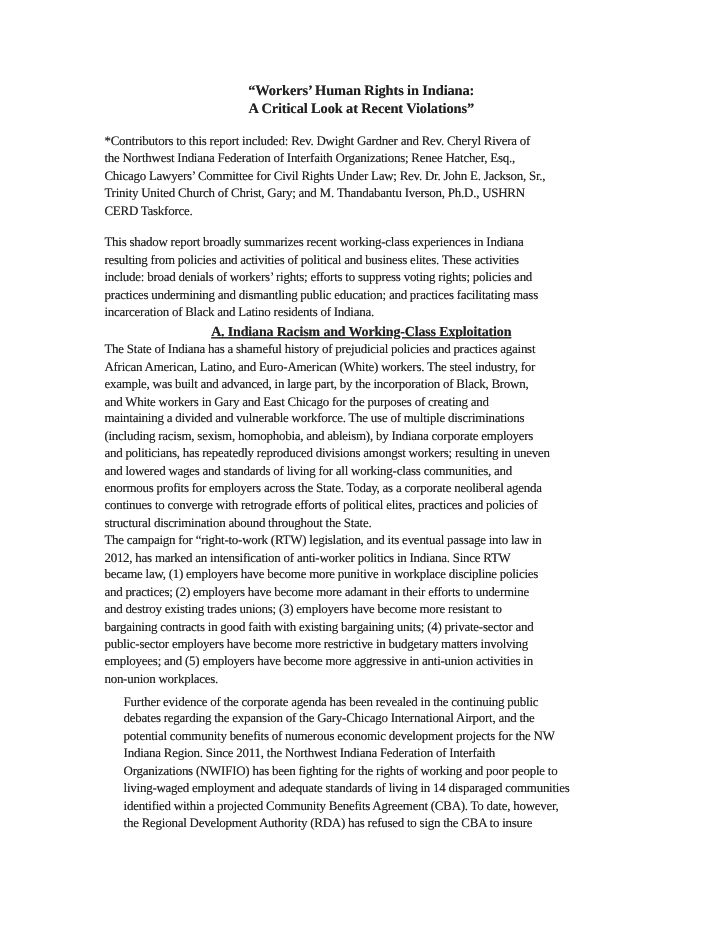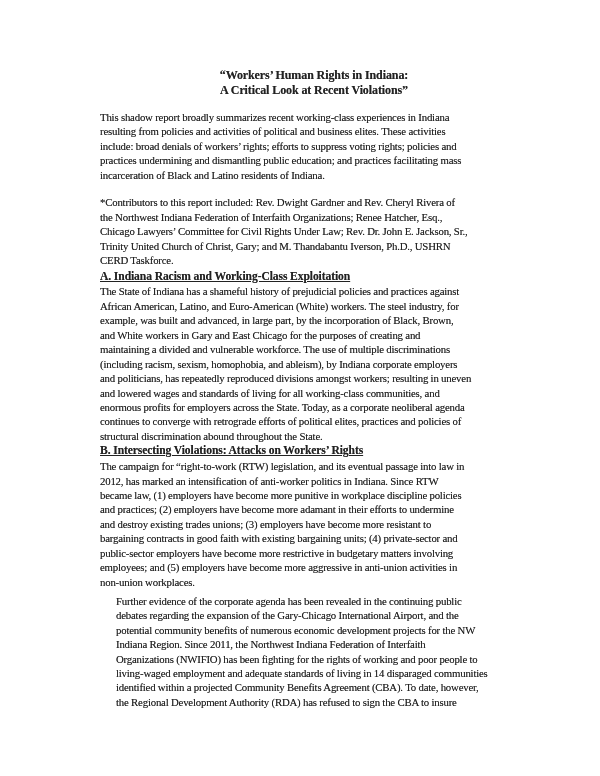--- a/index.html
+++ b/index.html
@@ -11,21 +11,21 @@
     position: relative;
     width: 600px;
     height: 776px;
     background: #ffffff;
     overflow: hidden;
     font-family: "Liberation Serif", "DejaVu Serif", serif;
     color: #222222;
   }
   .content {
     position: absolute;
-    left: 100px;
+    left: 87px;
     top: 0;
     width: 428px;
   }
   
   .content * {
     text-shadow: 0 0 0.45px rgba(45, 45, 45, 0.6);
   }
   h1.doc-title {
     margin: 68px 0 0 0;
     text-align: center;
@@ -39,67 +39,66 @@
     margin: 0;
     font-size: 10.8px;
     line-height: 14.45px;
     letter-spacing: -0.2px;
     white-space: pre-line;
   }
   p.par-contributors { margin-top: 13px; }
   p.par-summary      { margin-top: 12px; }
   h2.section-heading {
     margin: 0;
-    text-align: left;
+    text-align: center;
     font-size: 11.6px;
     line-height: 14.8px;
     font-weight: bold;
     text-decoration: underline;
     letter-spacing: -0.1px;
   }
   h2.heading-a { margin-top: 2px; }
   h2.heading-b { margin-top: 1px; }
   p.par-b2 { margin-top: 4.5px; margin-left: 16px; }
 </style>
 </head>
 <body>
 
 <div class="page">
   <div class="content">
 
     <h1 class="doc-title">“Workers’ Human Rights in Indiana:
 A Critical Look at Recent Violations”</h1>
 
+    <p class="body-par par-contributors">*Contributors to this report included: Rev. Dwight Gardner and Rev. Cheryl Rivera of
+the Northwest Indiana Federation of Interfaith Organizations; Renee Hatcher, Esq.,
+Chicago Lawyers’ Committee for Civil Rights Under Law; Rev. Dr. John E. Jackson, Sr.,
+Trinity United Church of Christ, Gary; and M. Thandabantu Iverson, Ph.D., USHRN
+CERD Taskforce.</p>
+
     <p class="body-par par-summary">This shadow report broadly summarizes recent working-class experiences in Indiana
 resulting from policies and activities of political and business elites. These activities
 include: broad denials of workers’ rights; efforts to suppress voting rights; policies and
 practices undermining and dismantling public education; and practices facilitating mass
 incarceration of Black and Latino residents of Indiana.</p>
-
-    <p class="body-par par-contributors">*Contributors to this report included: Rev. Dwight Gardner and Rev. Cheryl Rivera of
-the Northwest Indiana Federation of Interfaith Organizations; Renee Hatcher, Esq.,
-Chicago Lawyers’ Committee for Civil Rights Under Law; Rev. Dr. John E. Jackson, Sr.,
-Trinity United Church of Christ, Gary; and M. Thandabantu Iverson, Ph.D., USHRN
-CERD Taskforce.</p>
 
     <h2 class="section-heading heading-a">A. Indiana Racism and Working-Class Exploitation</h2>
 
     <p class="body-par par-a1">The State of Indiana has a shameful history of prejudicial policies and practices against
 African American, Latino, and Euro-American (White) workers. The steel industry, for
 example, was built and advanced, in large part, by the incorporation of Black, Brown,
 and White workers in Gary and East Chicago for the purposes of creating and
 maintaining a divided and vulnerable workforce. The use of multiple discriminations
 (including racism, sexism, homophobia, and ableism), by Indiana corporate employers
 and politicians, has repeatedly reproduced divisions amongst workers; resulting in uneven
 and lowered wages and standards of living for all working-class communities, and
 enormous profits for employers across the State. Today, as a corporate neoliberal agenda
 continues to converge with retrograde efforts of political elites, practices and policies of
 structural discrimination abound throughout the State.</p>
 
-    <h2 class="section-heading heading-b">B. Intersecting Violations: Attacks on Workers’ Rights</h2>
 
     <p class="body-par par-b1">The campaign for “right-to-work (RTW) legislation, and its eventual passage into law in
 2012, has marked an intensification of anti-worker politics in Indiana. Since RTW
 became law, (1) employers have become more punitive in workplace discipline policies
 and practices; (2) employers have become more adamant in their efforts to undermine
 and destroy existing trades unions; (3) employers have become more resistant to
 bargaining contracts in good faith with existing bargaining units; (4) private-sector and
 public-sector employers have become more restrictive in budgetary matters involving
 employees; and (5) employers have become more aggressive in anti-union activities in
 non-union workplaces.</p>

